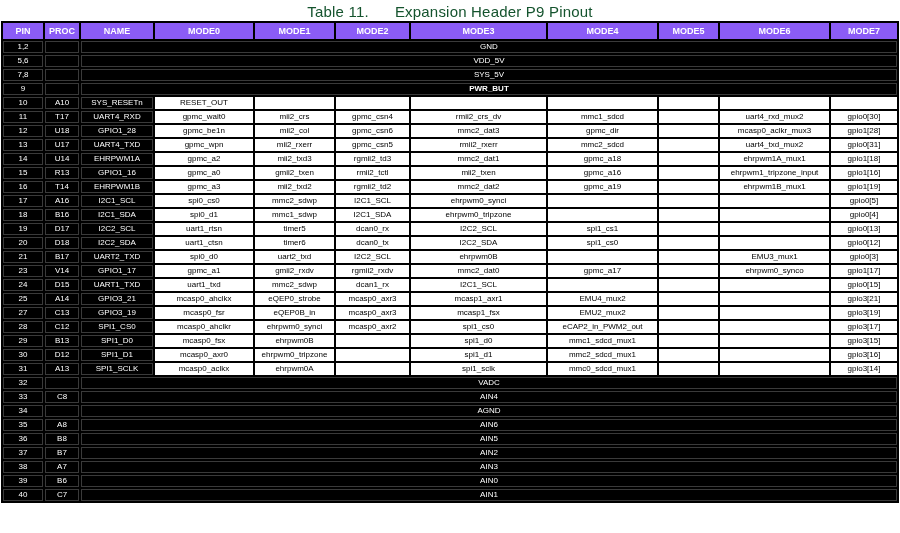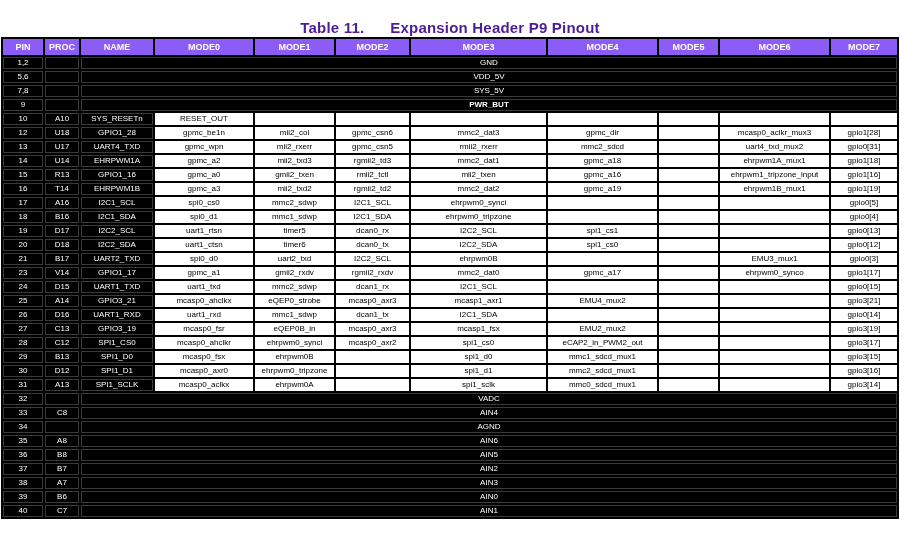--- a/index.html
+++ b/index.html
@@ -1,18 +1,18 @@
 <!DOCTYPE html>
 <html><head>
 <meta charset="utf-8">
 <style>
   html,body { margin:0; padding:0; background:#ffffff; }
   body { width:900px; height:533px; overflow:hidden; font-family:"Liberation Sans", sans-serif; }
   .page { width:900px; height:533px; }
-  .caption { text-align:center; padding-top:19px; font-weight:bold; font-size:15px; color:#4c1d95; letter-spacing:0.2px; }
+  .caption { text-align:center; padding-top:3px; font-weight:normal; font-size:15px; color:#14532d; letter-spacing:0.2px; }
   .caption .num { margin-right:26px; }
   table.pinout {
     border-collapse:separate;
     border-spacing:2px;
     background:#000000;
     margin:1px auto 0 auto;
     width:898px;
     table-layout:fixed;
   }
   col.c-pin{width:40px} col.c-proc{width:34px} col.c-name{width:72px}
@@ -97,20 +97,33 @@
           <td class="lite">RESET_OUT</td>
           <td class="lite"></td>
           <td class="lite"></td>
           <td class="lite"></td>
           <td class="lite"></td>
           <td class="lite"></td>
           <td class="lite"></td>
           <td class="lite"></td>
         </tr>
         <tr>
+          <td class="dark">11</td>
+          <td class="dark">T17</td>
+          <td class="dark">UART4_RXD</td>
+          <td class="lite">gpmc_wait0</td>
+          <td class="lite">mii2_crs</td>
+          <td class="lite">gpmc_csn4</td>
+          <td class="lite">rmii2_crs_dv</td>
+          <td class="lite">mmc1_sdcd</td>
+          <td class="lite"></td>
+          <td class="lite">uart4_rxd_mux2</td>
+          <td class="lite">gpio0[30]</td>
+        </tr>
+        <tr>
           <td class="dark">12</td>
           <td class="dark">U18</td>
           <td class="dark">GPIO1_28</td>
           <td class="lite">gpmc_be1n</td>
           <td class="lite">mii2_col</td>
           <td class="lite">gpmc_csn6</td>
           <td class="lite">mmc2_dat3</td>
           <td class="lite">gpmc_dir</td>
           <td class="lite"></td>
           <td class="lite">mcasp0_aclkr_mux3</td>
@@ -266,33 +279,20 @@
           <td class="lite">mcasp0_ahclkx</td>
           <td class="lite">eQEP0_strobe</td>
           <td class="lite">mcasp0_axr3</td>
           <td class="lite">mcasp1_axr1</td>
           <td class="lite">EMU4_mux2</td>
           <td class="lite"></td>
           <td class="lite"></td>
           <td class="lite">gpio3[21]</td>
         </tr>
         <tr>
-          <td class="dark">26</td>
-          <td class="dark">D16</td>
-          <td class="dark">UART1_RXD</td>
-          <td class="lite">uart1_rxd</td>
-          <td class="lite">mmc1_sdwp</td>
-          <td class="lite">dcan1_tx</td>
-          <td class="lite">I2C1_SDA</td>
-          <td class="lite"></td>
-          <td class="lite"></td>
-          <td class="lite"></td>
-          <td class="lite">gpio0[14]</td>
-        </tr>
-        <tr>
           <td class="dark">27</td>
           <td class="dark">C13</td>
           <td class="dark">GPIO3_19</td>
           <td class="lite">mcasp0_fsr</td>
           <td class="lite">eQEP0B_in</td>
           <td class="lite">mcasp0_axr3</td>
           <td class="lite">mcasp1_fsx</td>
           <td class="lite">EMU2_mux2</td>
           <td class="lite"></td>
           <td class="lite"></td>

